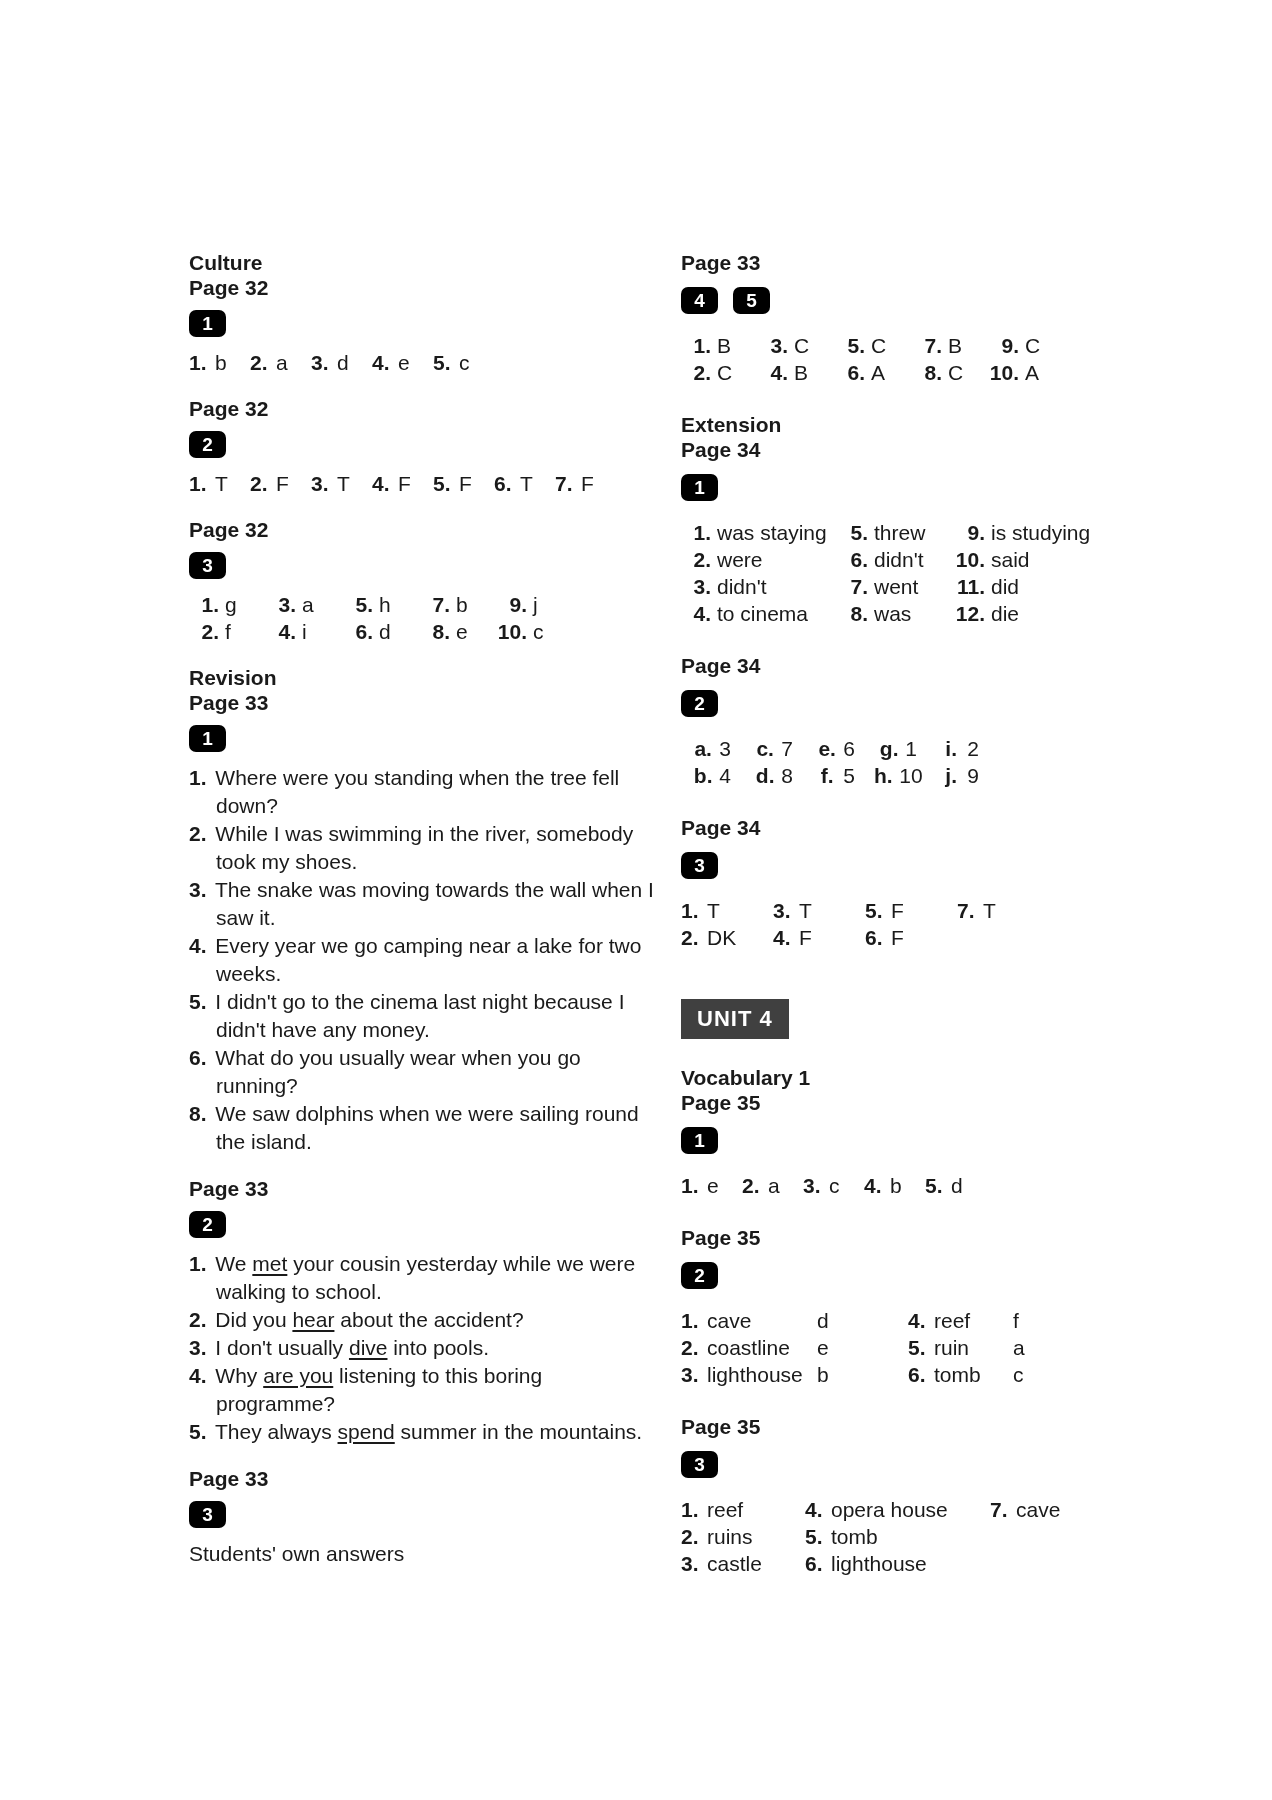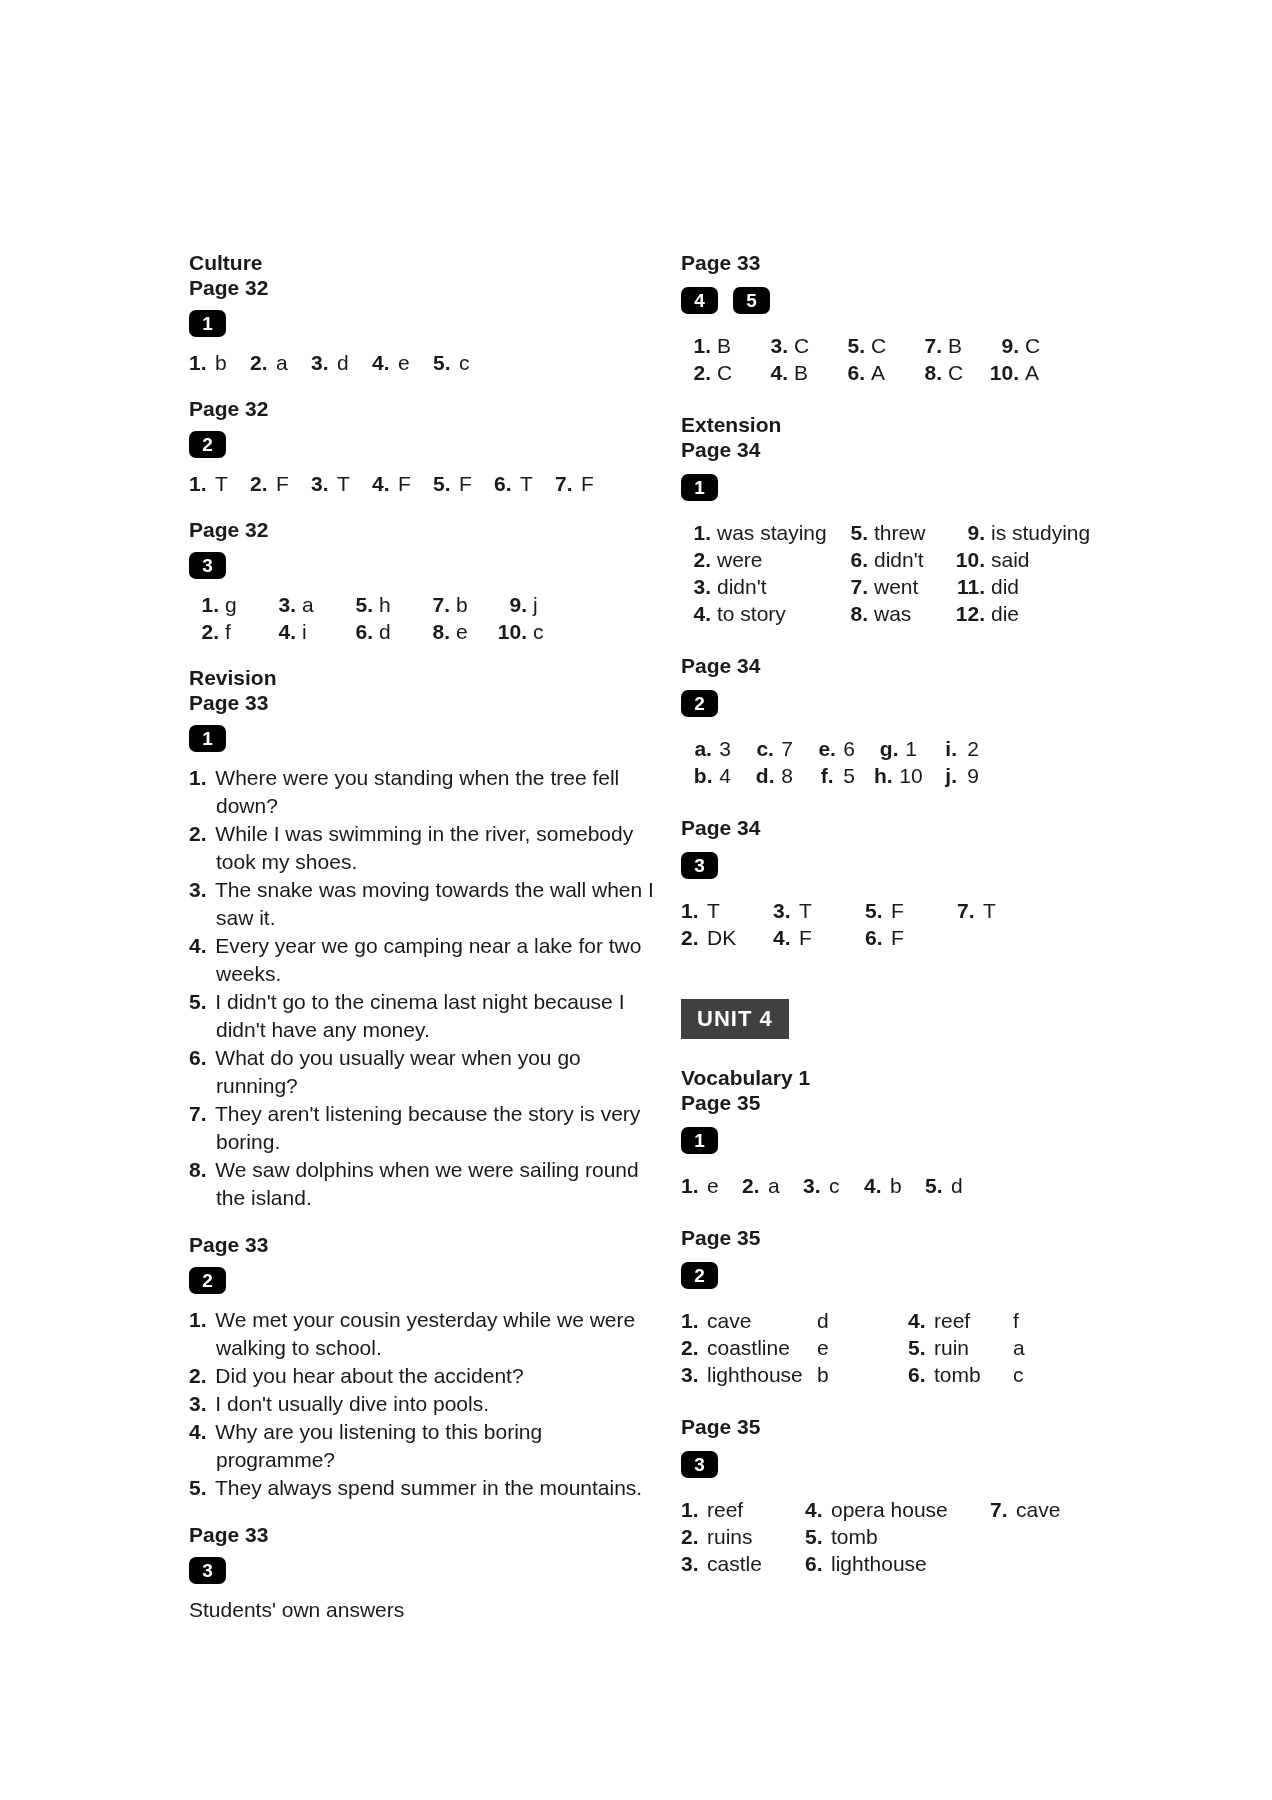--- a/index.html
+++ b/index.html
@@ -40,21 +40,21 @@
   .g-ext .cell:nth-child(2){width:117px;}
   .g-vocab3 .cell:nth-child(1){width:124px;}
   .g-vocab3 .cell:nth-child(2){width:185px;}
   .g-match .cell:nth-child(1){width:136px;}
   .g-match .cell:nth-child(2){width:91px;}
   .g-match .cell:nth-child(3){width:105px;}
   .g-cols77 .num,.g-ext .num{min-width:30px;text-align:right;}
 
   .sent{line-height:28px;padding-left:27px;text-indent:-27px;}
   .snum{font-weight:bold;padding-right:3px;}
-  .u{text-underline-offset:3px;margin-top:8px;}
+  .u{text-decoration:underline;text-underline-offset:3px;margin-top:8px;}
   .blk-note{line-height:27px;}
   .unit{
     display:inline-block;background:#404040;color:#ffffff;font-weight:bold;
     font-size:22px;line-height:40px;padding:0 16px;letter-spacing:1px;
   }
 </style>
 </head>
 <body>
 
 <div class="col col-left" id="col-left">
@@ -86,21 +86,20 @@
     <div class="blk blk-badges">
       <span class="badge">1</span>
     </div>
     <div class="blk blk-sents">
       <div class="sent"><span class="snum">1.</span> <span>Where were you standing when the tree fell down?</span></div>
       <div class="sent"><span class="snum">2.</span> <span>While I was swimming in the river, somebody took my shoes.</span></div>
       <div class="sent"><span class="snum">3.</span> <span>The snake was moving towards the wall when I saw it.</span></div>
       <div class="sent"><span class="snum">4.</span> <span>Every year we go camping near a lake for two weeks.</span></div>
       <div class="sent"><span class="snum">5.</span> <span>I didn't go to the cinema last night because I didn't have any money.</span></div>
       <div class="sent"><span class="snum">6.</span> <span>What do you usually wear when you go running?</span></div>
-      <div class="sent"><span class="snum">7.</span> <span>They aren't listening because the story is very boring.</span></div>
       <div class="sent"><span class="snum">8.</span> <span>We saw dolphins when we were sailing round the island.</span></div>
     </div>
     <div class="blk blk-page">Page 33</div>
     <div class="blk blk-badges">
       <span class="badge">2</span>
     </div>
     <div class="blk blk-sents">
       <div class="sent"><span class="snum">1.</span> <span>We </span><span class="u">met</span><span> your cousin yesterday while we were walking to school.</span></div>
       <div class="sent"><span class="snum">2.</span> <span>Did you </span><span class="u">hear</span><span> about the accident?</span></div>
       <div class="sent"><span class="snum">3.</span> <span>I don't usually </span><span class="u">dive</span><span> into pools.</span></div>
@@ -125,21 +124,21 @@
     </div>
     <div class="blk blk-heading">Extension</div>
     <div class="blk blk-page">Page 34</div>
     <div class="blk blk-badges">
       <span class="badge">1</span>
     </div>
     <div class="blk blk-grid g-ext">
       <div class="row"><span class="cell"><span class="num">1.</span><span class="ans">was staying</span></span><span class="cell"><span class="num">5.</span><span class="ans">threw</span></span><span class="cell"><span class="num">9.</span><span class="ans">is studying</span></span></div>
       <div class="row"><span class="cell"><span class="num">2.</span><span class="ans">were</span></span><span class="cell"><span class="num">6.</span><span class="ans">didn't</span></span><span class="cell"><span class="num">10.</span><span class="ans">said</span></span></div>
       <div class="row"><span class="cell"><span class="num">3.</span><span class="ans">didn't</span></span><span class="cell"><span class="num">7.</span><span class="ans">went</span></span><span class="cell"><span class="num">11.</span><span class="ans">did</span></span></div>
-      <div class="row"><span class="cell"><span class="num">4.</span><span class="ans">to story</span></span><span class="cell"><span class="num">8.</span><span class="ans">was</span></span><span class="cell"><span class="num">12.</span><span class="ans">die</span></span></div>
+      <div class="row"><span class="cell"><span class="num">4.</span><span class="ans">to cinema</span></span><span class="cell"><span class="num">8.</span><span class="ans">was</span></span><span class="cell"><span class="num">12.</span><span class="ans">die</span></span></div>
     </div>
     <div class="blk blk-page">Page 34</div>
     <div class="blk blk-badges">
       <span class="badge">2</span>
     </div>
     <div class="blk blk-grid g-cols62">
       <div class="row"><span class="cell"><span class="num">a.</span><span class="ans">3</span></span><span class="cell"><span class="num">c.</span><span class="ans">7</span></span><span class="cell"><span class="num">e.</span><span class="ans">6</span></span><span class="cell"><span class="num">g.</span><span class="ans">1</span></span><span class="cell"><span class="num">i.</span><span class="ans">2</span></span></div>
       <div class="row"><span class="cell"><span class="num">b.</span><span class="ans">4</span></span><span class="cell"><span class="num">d.</span><span class="ans">8</span></span><span class="cell"><span class="num">f.</span><span class="ans">5</span></span><span class="cell"><span class="num">h.</span><span class="ans">10</span></span><span class="cell"><span class="num">j.</span><span class="ans">9</span></span></div>
     </div>
     <div class="blk blk-page">Page 34</div>

